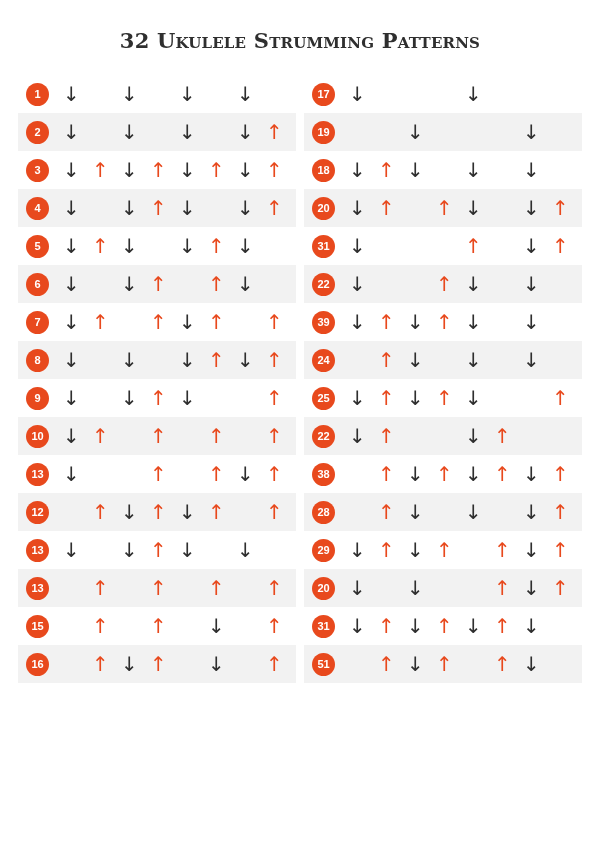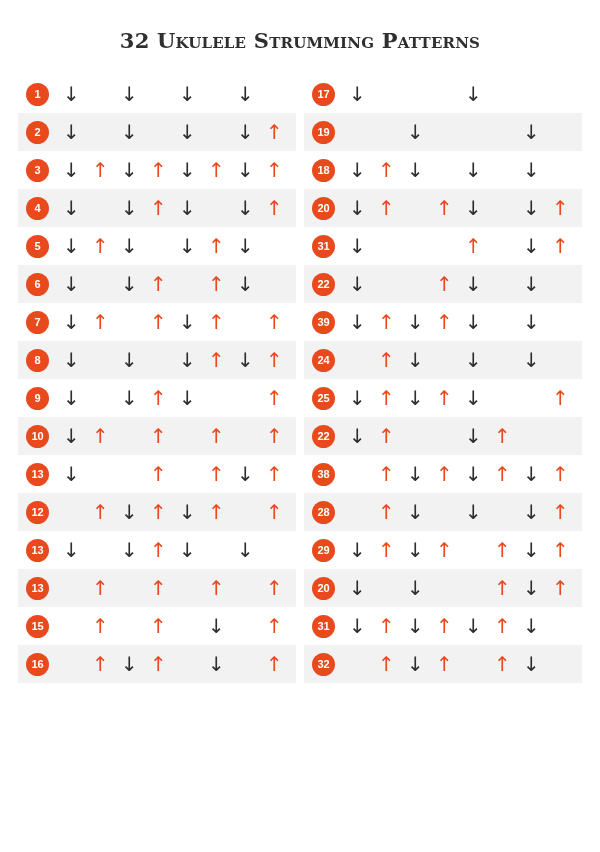--- a/index.html
+++ b/index.html
@@ -496,21 +496,21 @@
             <span class="slot up">↑</span>
             <span class="slot down">↓</span>
             <span class="slot up">↑</span>
             <span class="slot down">↓</span>
             <span class="slot up">↑</span>
             <span class="slot down">↓</span>
             <span class="slot empty">↓</span>
           </div>
         </div>
         <div class="row shaded">
-          <div class="badge">32</div>
+          <div class="badge">51</div>
           <div class="slots">
             <span class="slot empty">↓</span>
             <span class="slot up">↑</span>
             <span class="slot down">↓</span>
             <span class="slot up">↑</span>
             <span class="slot empty">↓</span>
             <span class="slot up">↑</span>
             <span class="slot down">↓</span>
             <span class="slot empty">↓</span>
           </div>

